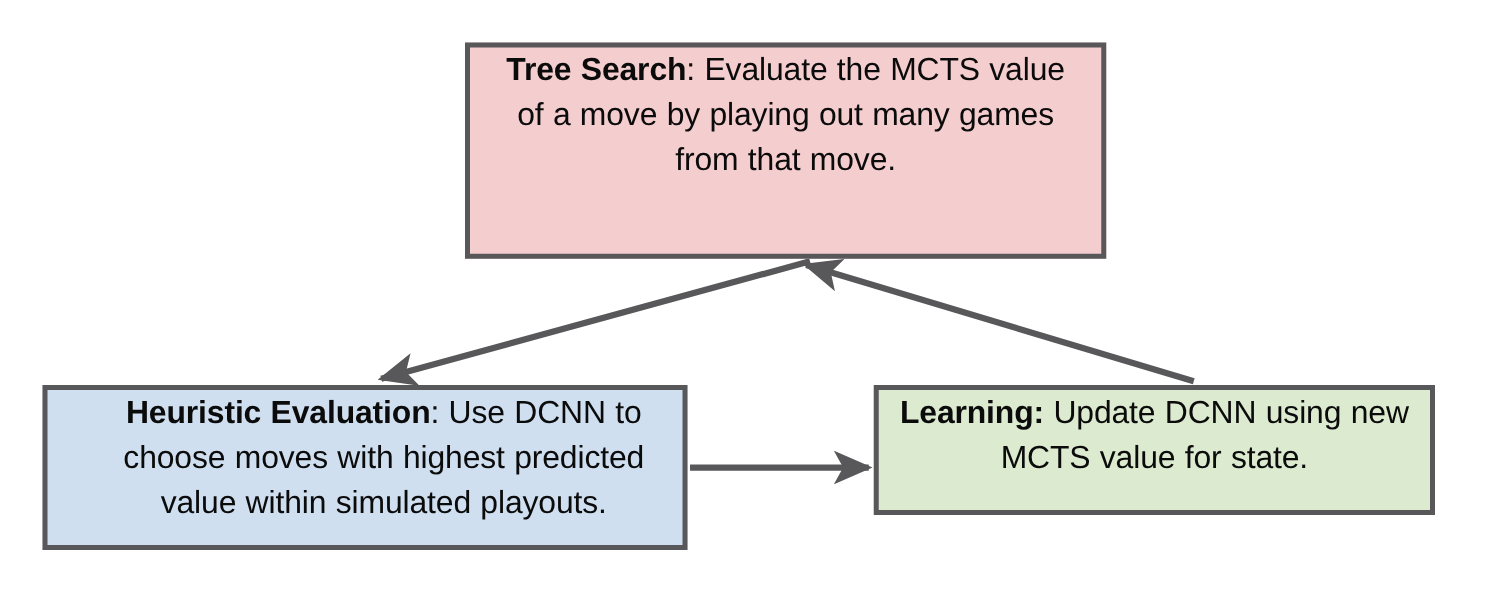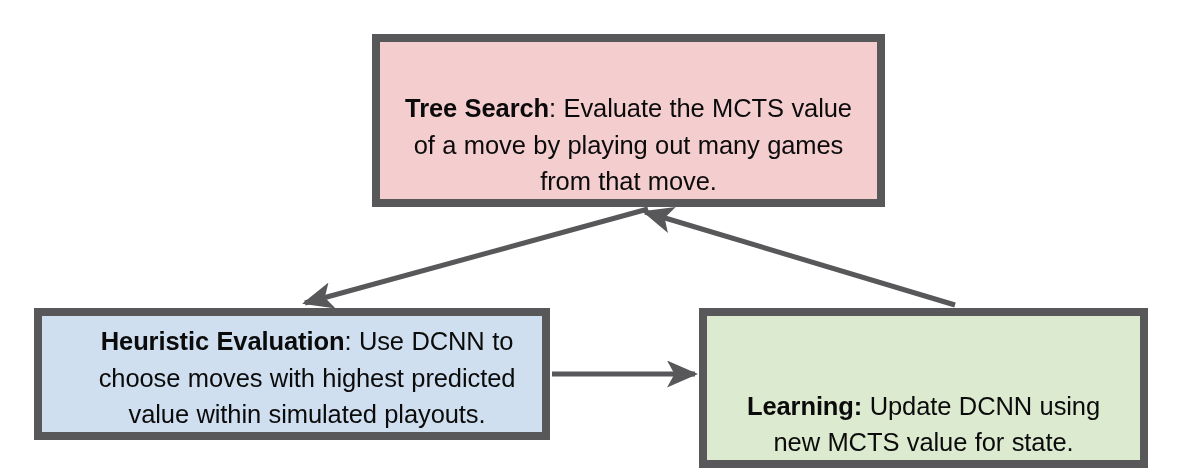--- a/index.html
+++ b/index.html
@@ -22,23 +22,23 @@
     position: absolute;
     left: 0;
     top: 0;
     width: 1192px;
     height: 472px;
     pointer-events: none;
   }
   .node {
     position: absolute;
     box-sizing: border-box;
-    border: 8px solid #3b82f6;
+    border: 4px solid #3b82f6;
     display: flex;
-    align-items: flex-end;
+    align-items: flex-start;
     justify-content: center;
     text-align: center;
     z-index: 2;
   }
   .node-text {
     display: block;
     font-size: 25.5px;
     line-height: 1.42;
     color: #0b0b0b;
     letter-spacing: -0.1px;
@@ -66,21 +66,21 @@
     background: #cfdff0;
     padding-left: 30px;
   }
   #node-heuristic .node-text {
     max-width: 480px;
   }
   #node-learning {
     left: 699px;
     top: 308px;
     width: 449px;
-    height: 160px;
+    height: 104px;
     background: #dcead0;
   }
   #node-learning .node-text {
     max-width: 410px;
   }
 </style>
 </head>
 <body>
 
 <div id="canvas" style="background: rgb(255, 255, 255);">

